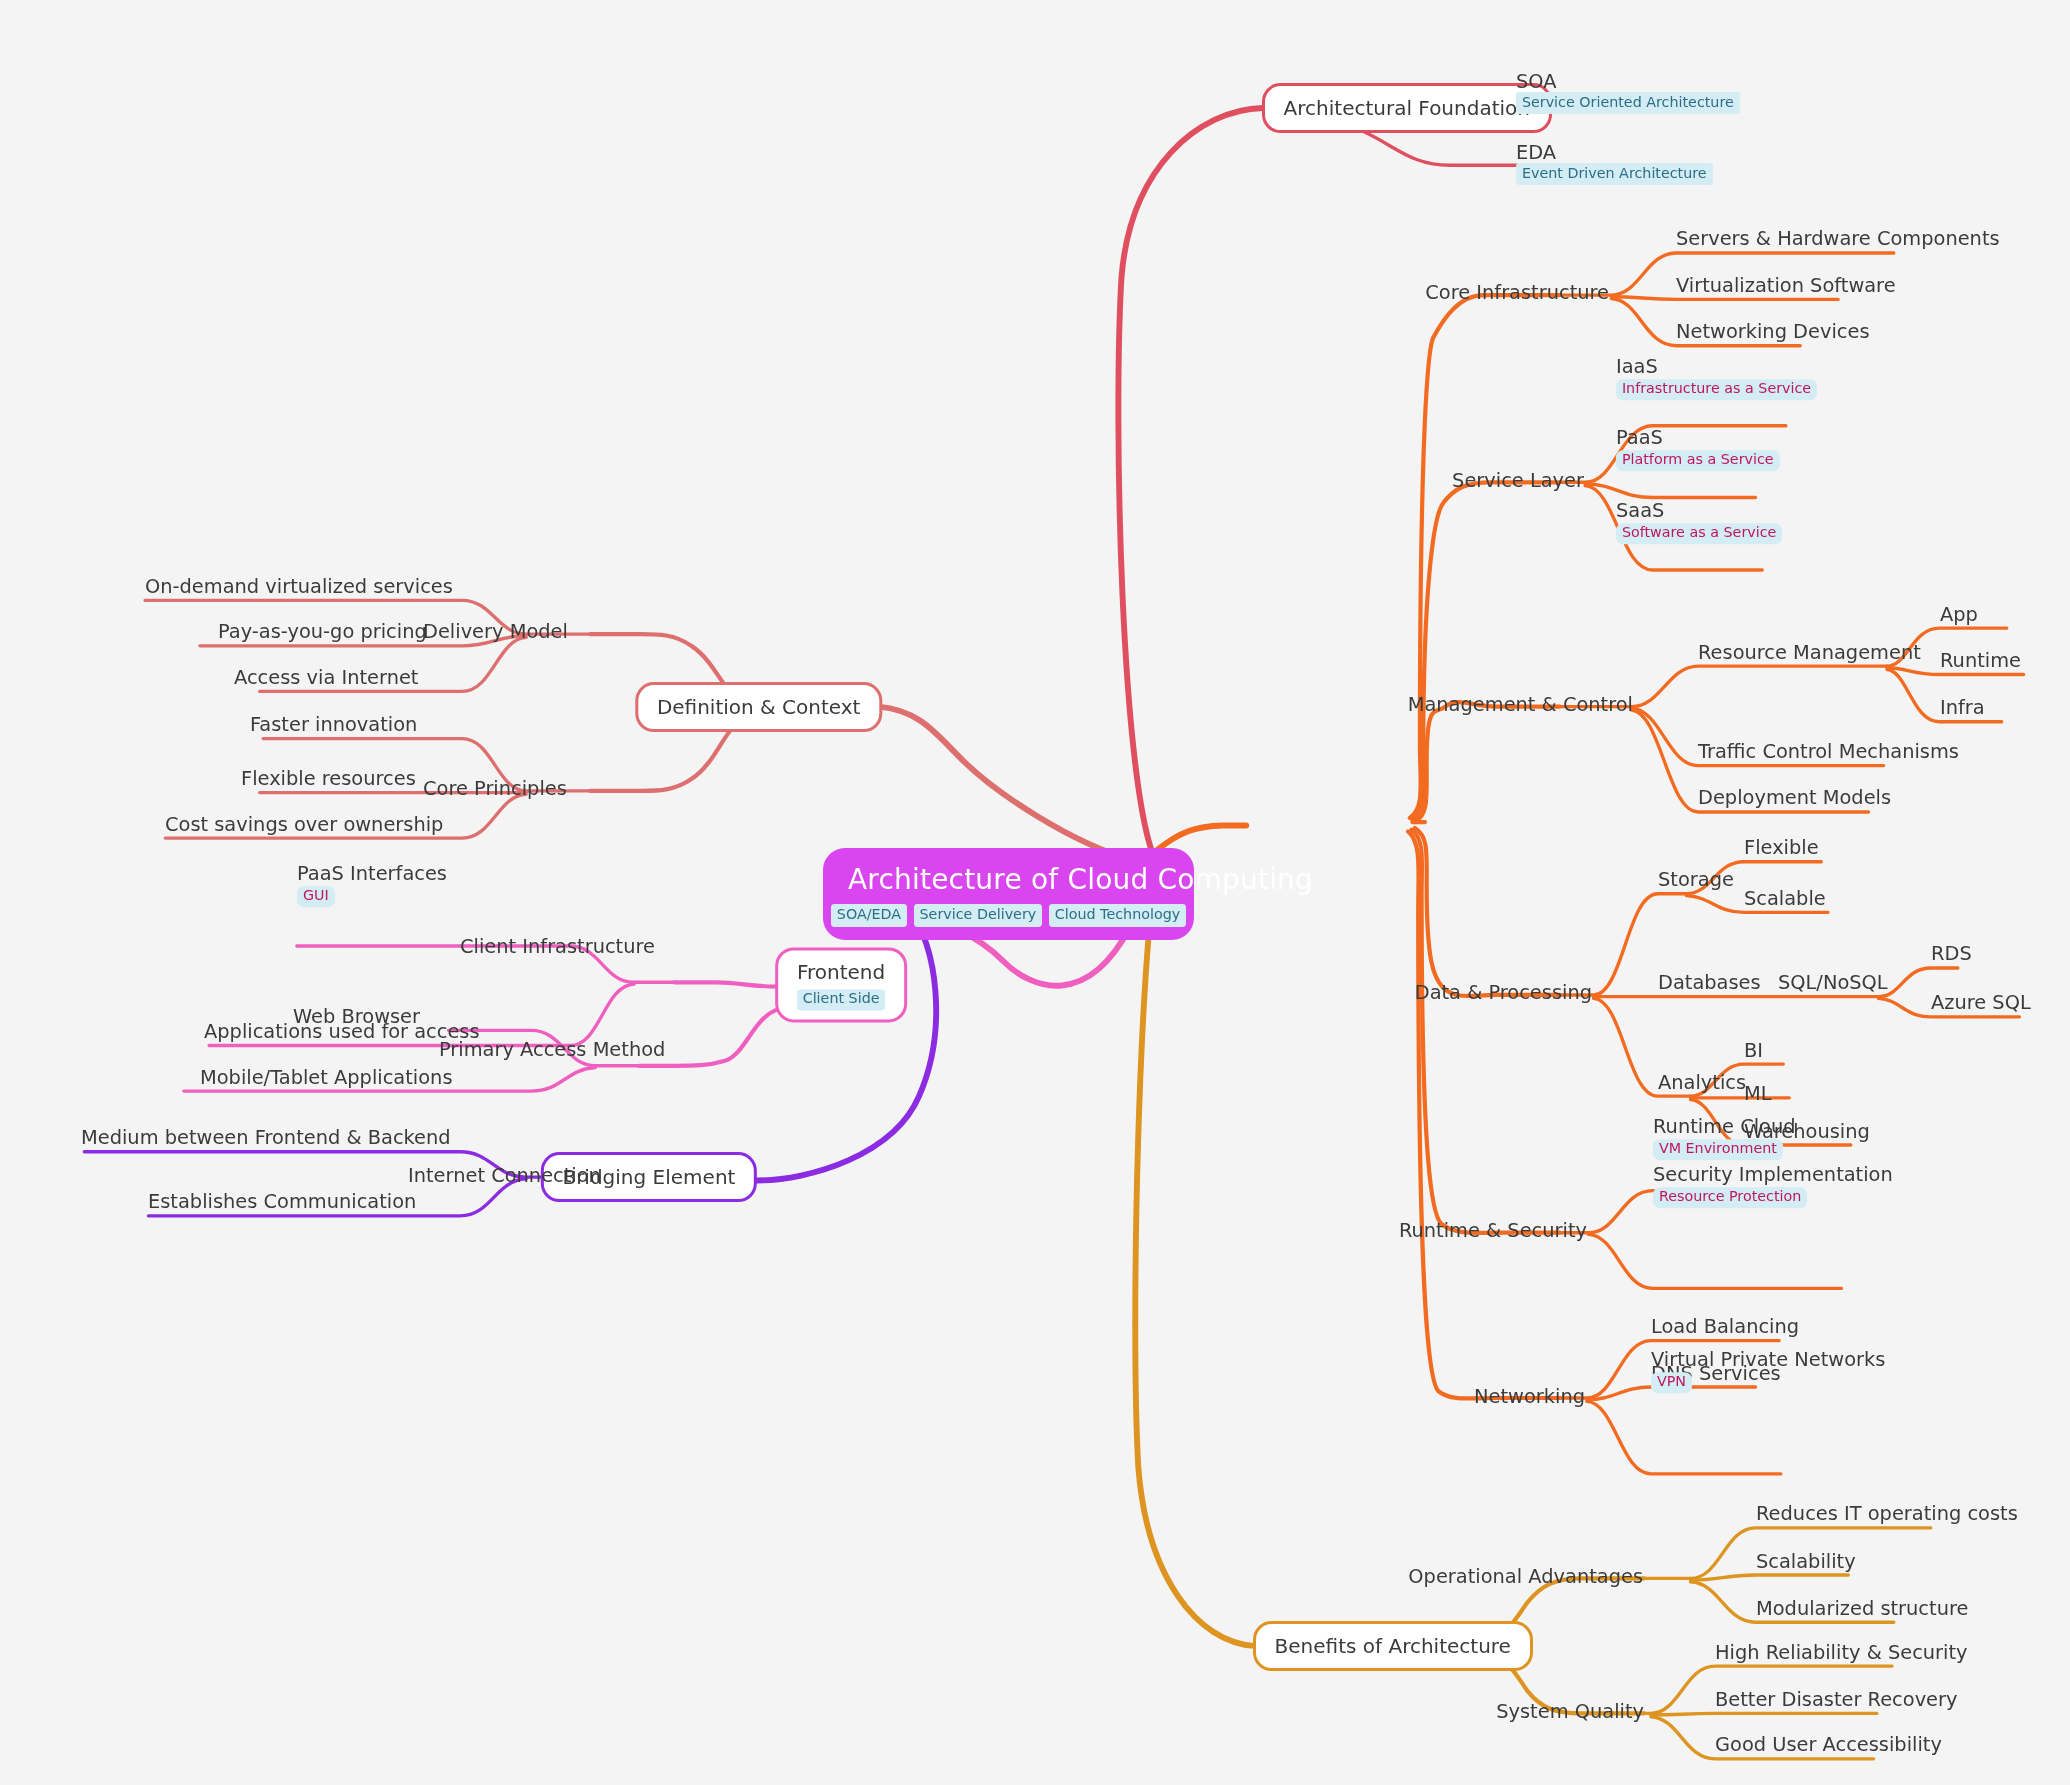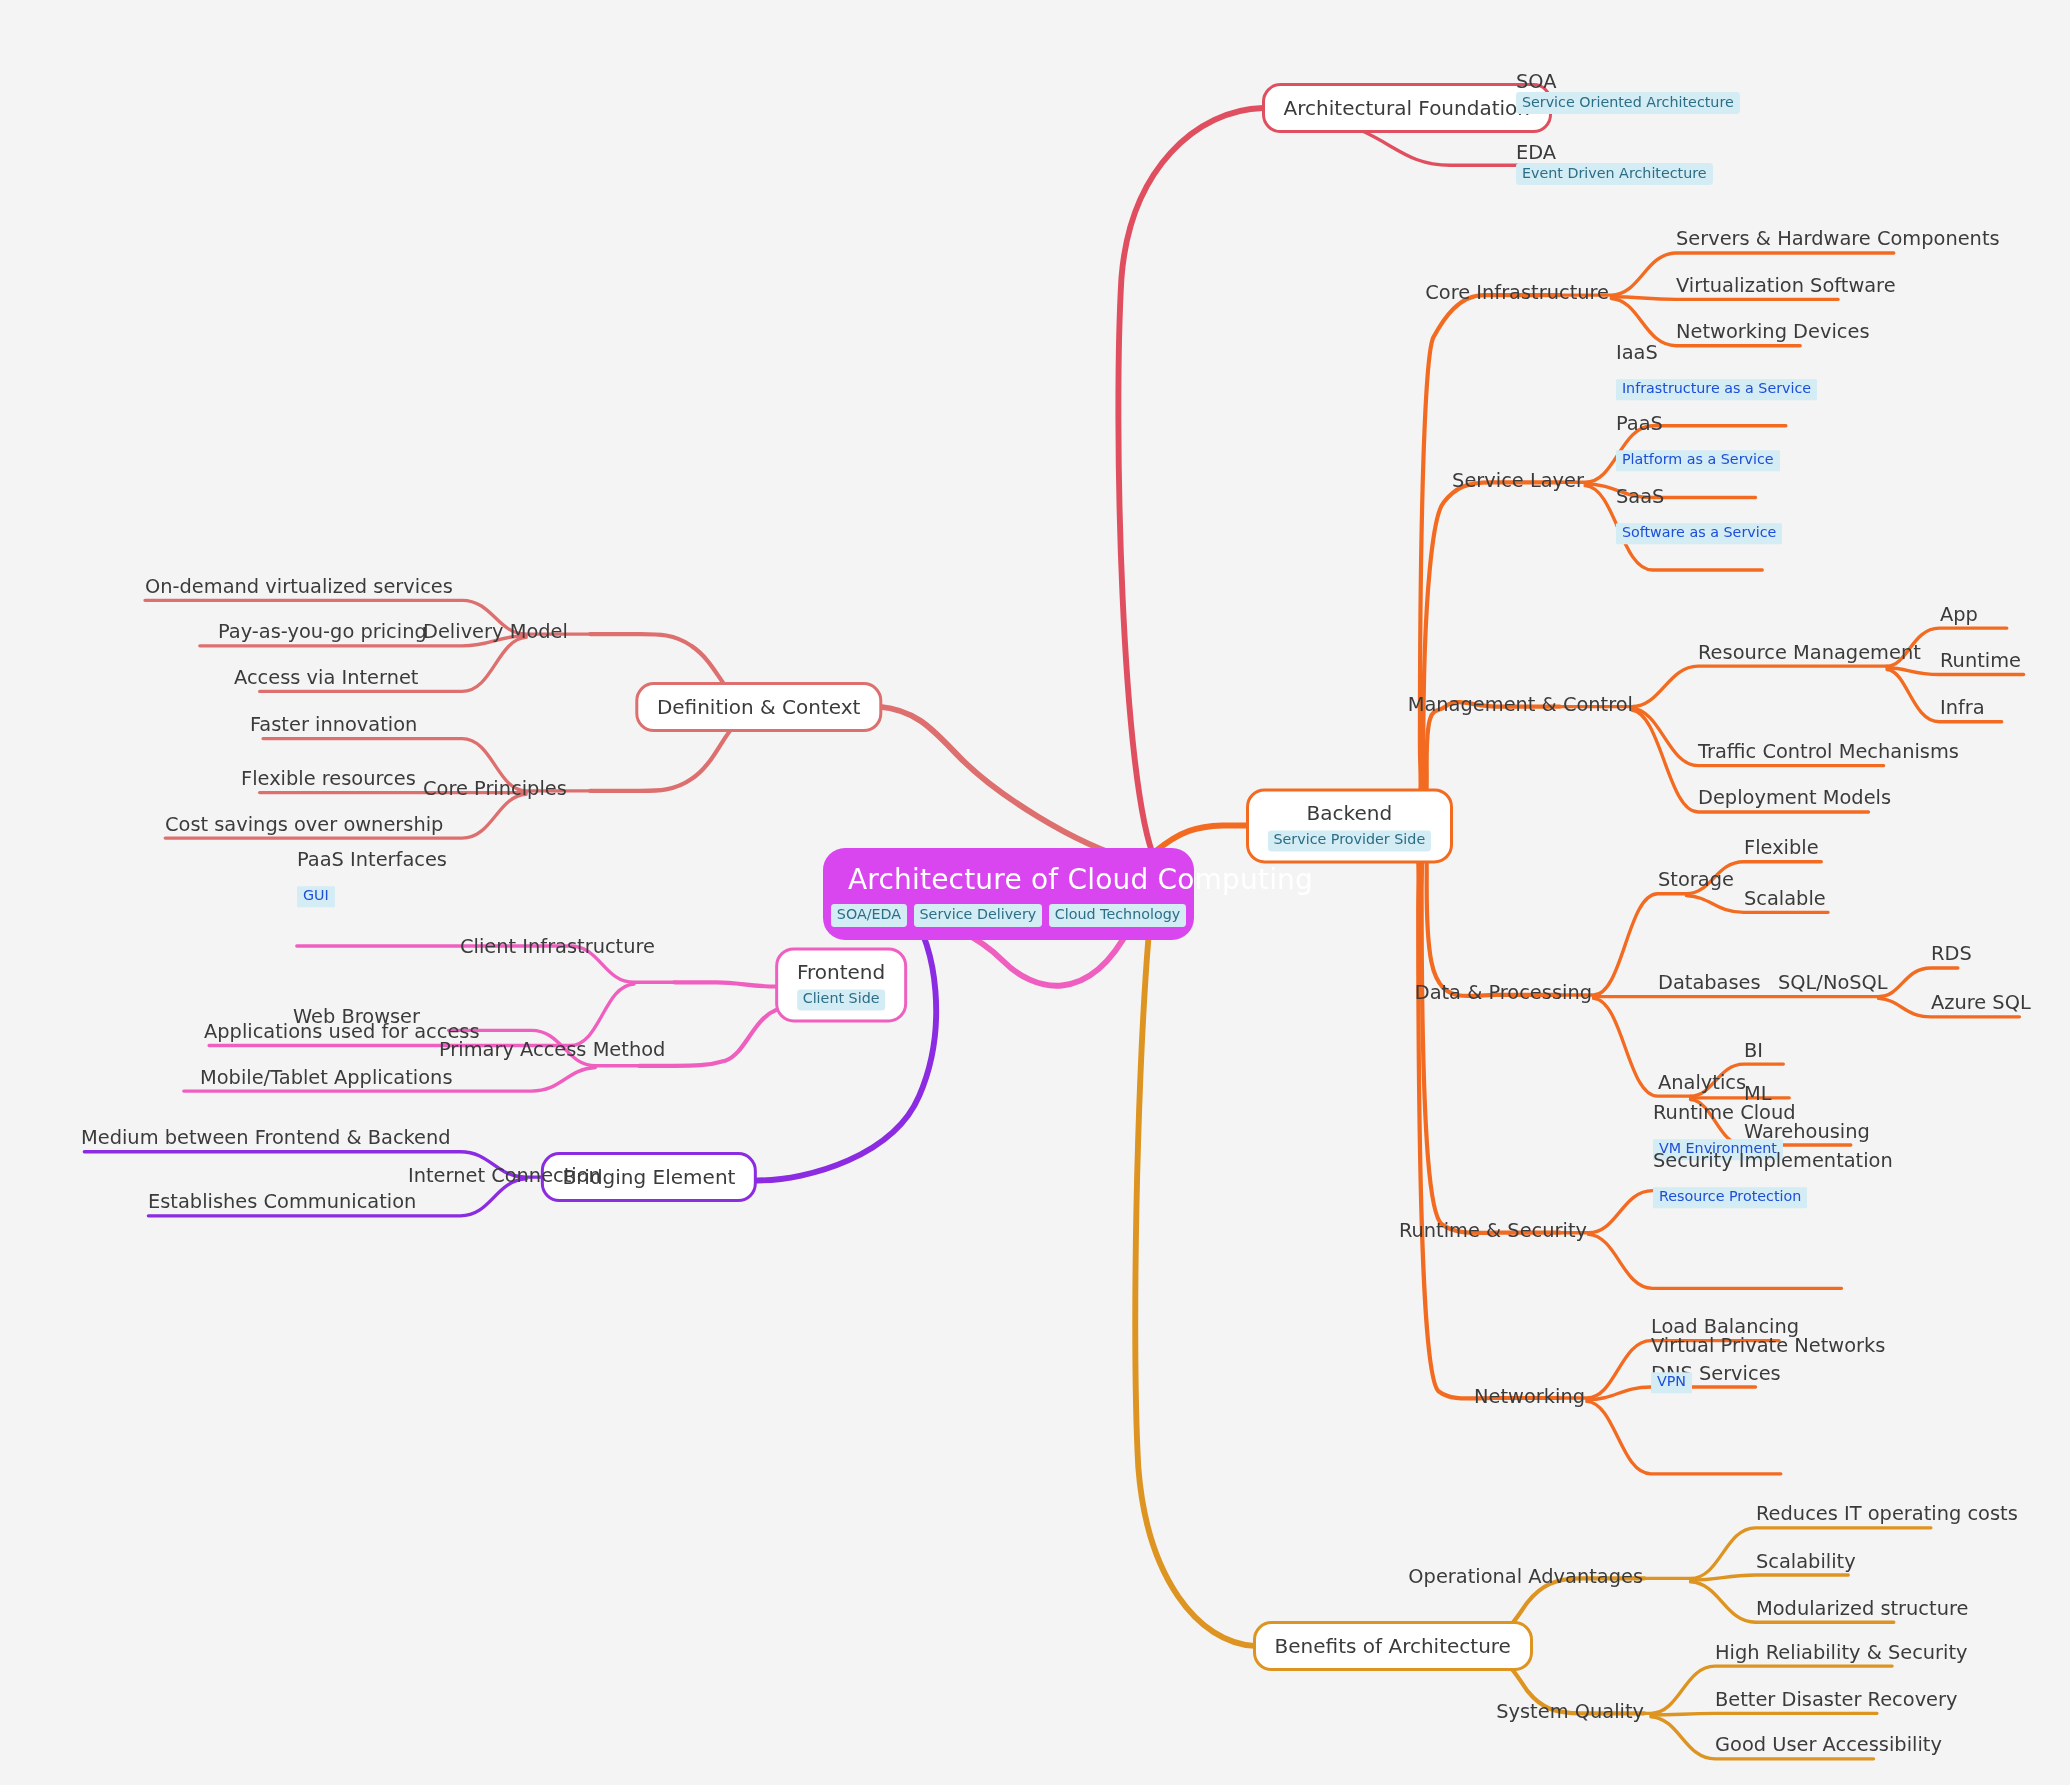--- a/index.html
+++ b/index.html
@@ -82,26 +82,26 @@
   }
   
   .lbl {
     color: #3b3b3b;
     font-size: 19.4px;
     line-height: 23.6px;
   }
   .lbl .tag {
     display: block;
     width: fit-content;
-    margin-top: 14px;
+    margin-top: 0;
     background: #d4ecf4;
-    color: #1d4ed8;
+    color: #be185d;
     font-size: 14.3px;
     line-height: 17px;
-    border-radius: 1px;
+    border-radius: 7px;
     padding: 1.7px 5.9px 2.5px 5.9px;
   }
   .anchor-l { transform: translate(0, -100%); } 
   .anchor-lm { transform: translate(0, -50%); }     
   .anchor-rm { transform: translate(-100%, -50%); } 
 </style>
 </head>
 <body>
 
 <div id="root">
@@ -210,24 +210,20 @@
   <div class="node anchor-l" style="left:1516px; top:94px; transform:translate(0,0);">
     <span class="tag" style="background:#d4ecf4;color:#2c6e86;font-size:14.3px;line-height:17px;border-radius:3.4px;padding:1.7px 5.9px 2.5px 5.9px;display:inline-block;margin-top:-29px;">Service Oriented Architecture</span>
   </div>
   <div class="node lbl anchor-l" style="left:1516px; top:165px;">
     <div>EDA</div>
   </div>
   <div class="node anchor-l" style="left:1516px; top:165px; transform:translate(0,0);">
     <span class="tag" style="background:#d4ecf4;color:#2c6e86;font-size:14.3px;line-height:17px;border-radius:3.4px;padding:1.7px 5.9px 2.5px 5.9px;display:inline-block;margin-top:-29px;">Event Driven Architecture</span>
   </div>
 
-  <div class="node pill anchor-lm" style="left:1246px; top:826px; border-color:#f26b21;">
-    <div class="ptitle">Backend</div>
-    <span class="tag">Service Provider Side</span>
-  </div>
 
   <div class="node lbl anchor-rm" style="left:1609px; top:293px;">
     <div>Core Infrastructure</div>
   </div>
   <div class="node lbl anchor-l" style="left:1676px; top:251px;">
     <div>Servers &amp; Hardware Components</div>
   </div>
   <div class="node lbl anchor-l" style="left:1676px; top:298px;">
     <div>Virtualization Software</div>
   </div>

